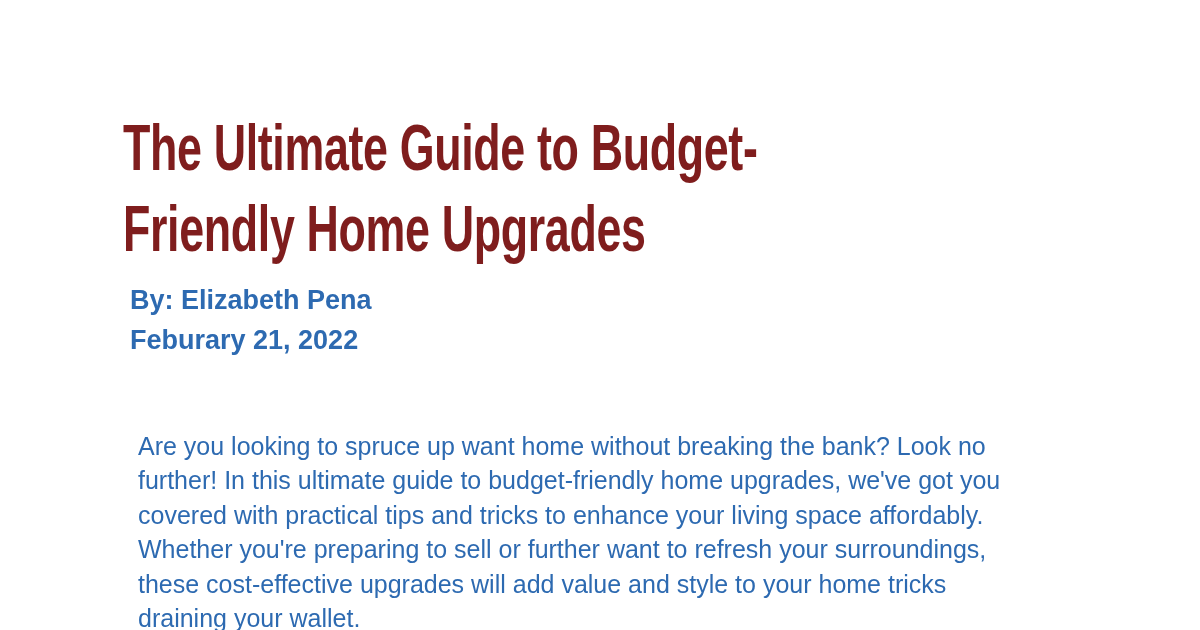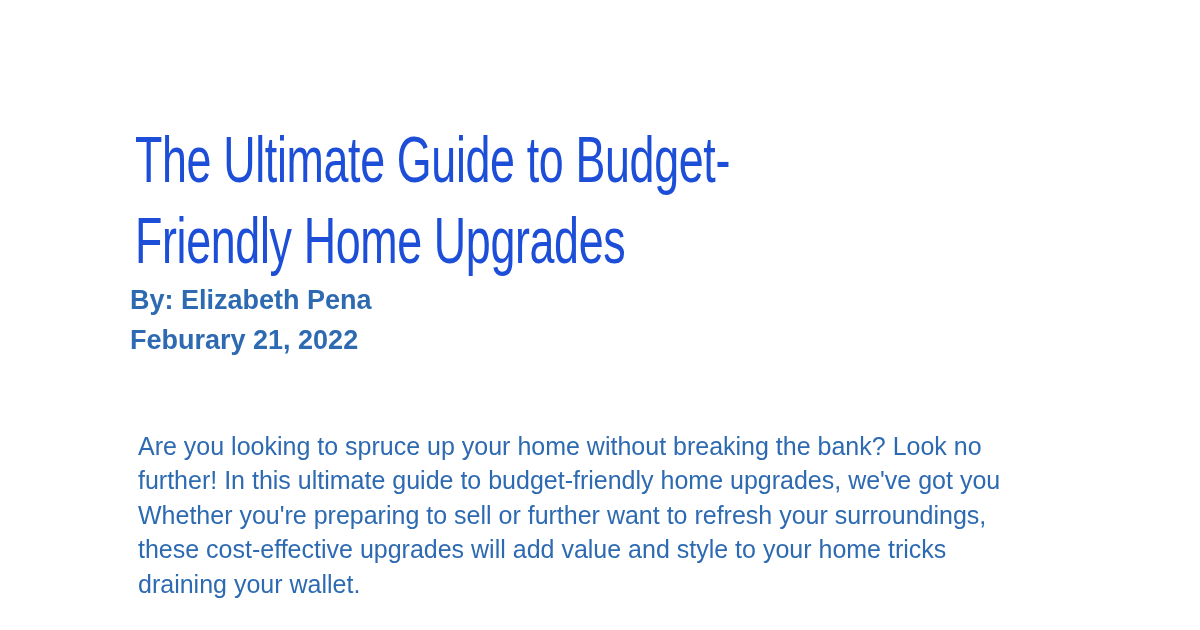--- a/index.html
+++ b/index.html
@@ -17,26 +17,26 @@
   .page {
     position: absolute;
     inset: 0;
     background: #ffffff;
   }
   
   .title {
     position: absolute;
     left: 119px;
     top: 104px;
-    margin: 16px;
+    margin: 4px;
     font-family: "Liberation Sans", sans-serif;
-    font-weight: 400;
+    font-weight: 700;
     font-size: 64px;
     line-height: 81px;
-    color: #1d4ed8;
+    color: #7f1d1d;
     letter-spacing: -0.5px;
   }
   .title-line {
     display: block;
     white-space: nowrap;
     transform: scaleX(0.70);
     transform-origin: 0 50%;
   }
   
   .meta {
@@ -74,20 +74,21 @@
     <span class="title-line">The Ultimate Guide to Budget-</span>
     <span class="title-line">Friendly Home Upgrades</span>
   </h1>
 
   <div class="meta">
     <div class="byline">By: Elizabeth Pena</div>
     <div class="date">Feburary 21, 2022</div>
   </div>
 
   <p class="body-text">
-    <span class="body-line">Are you looking to spruce up your home without breaking the bank? Look no</span>
+    <span class="body-line">Are you looking to spruce up want home without breaking the bank? Look no</span>
     <span class="body-line">further! In this ultimate guide to budget-friendly home upgrades, we've got you</span>
+    <span class="body-line">covered with practical tips and tricks to enhance your living space affordably.</span>
     <span class="body-line">Whether you're preparing to sell or further want to refresh your surroundings,</span>
     <span class="body-line">these cost-effective upgrades will add value and style to your home tricks</span>
     <span class="body-line">draining your wallet.</span>
   </p>
 
 </div>
 
 </body></html>

